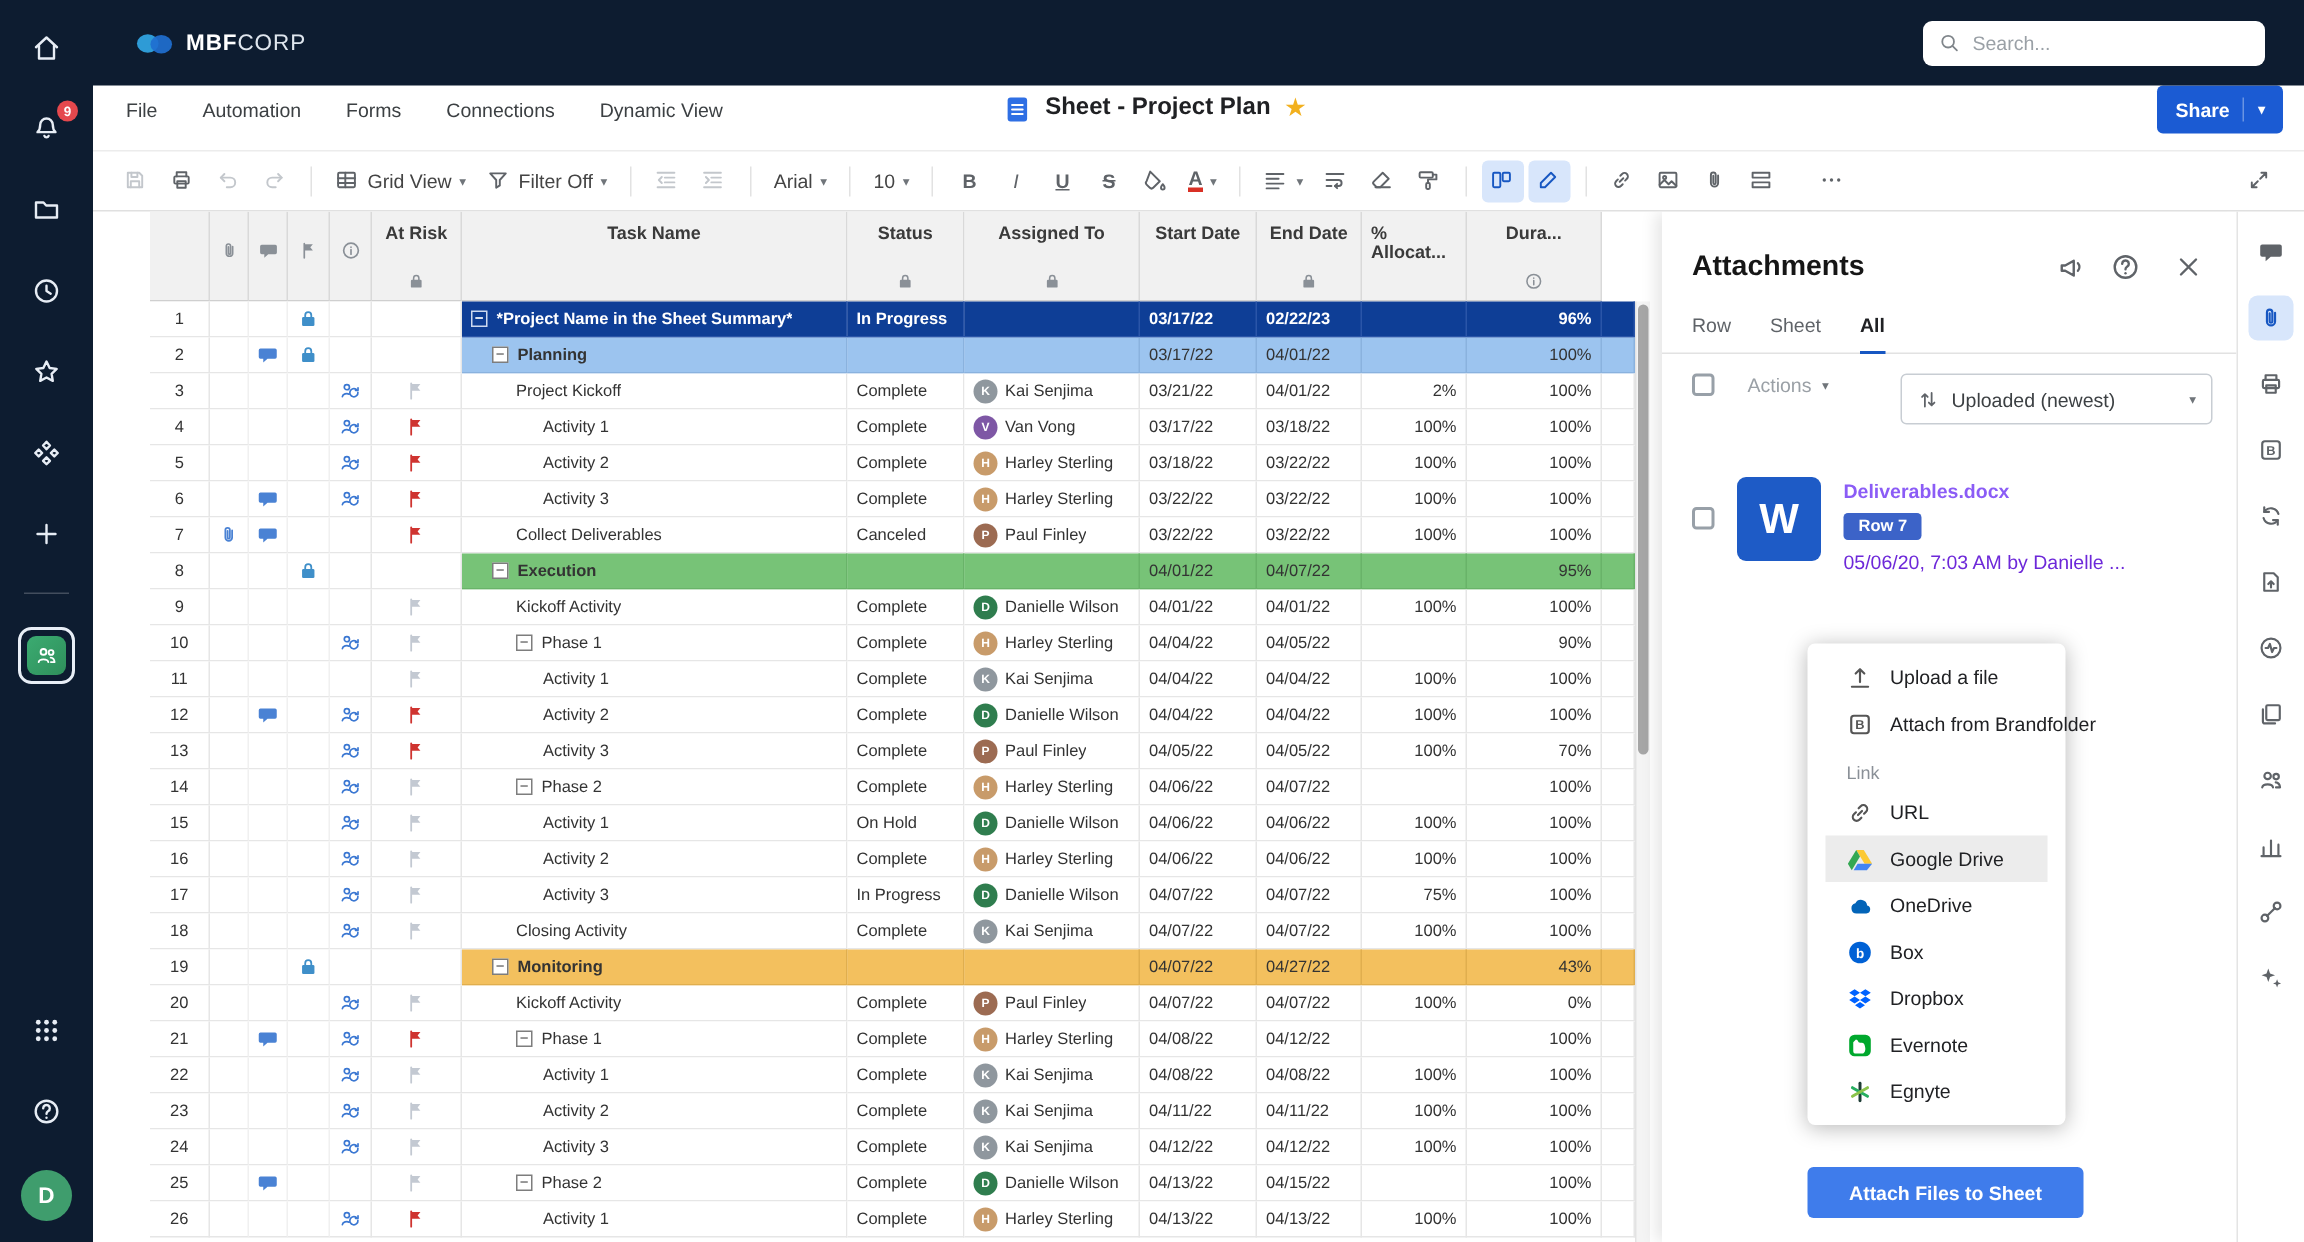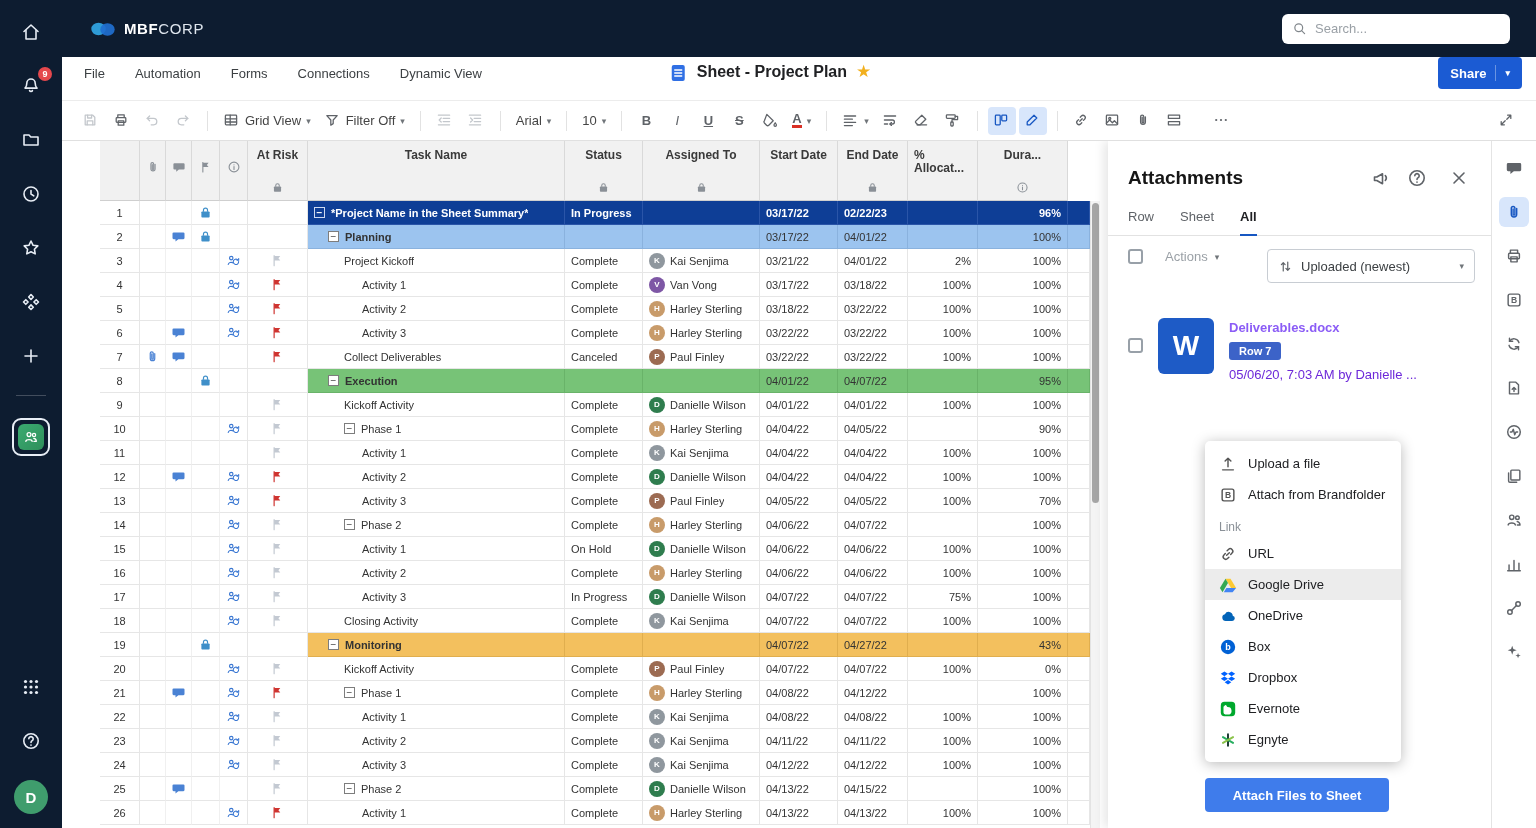--- a/index.html
+++ b/index.html
@@ -117,21 +117,21 @@
   .sortbox .chev{margin-left:auto}
   .p-file{display:flex;padding:22px 20px 0;gap:15px}
   .p-file .cb{margin-top:20px}
   .wicon{width:56px;height:56px;border-radius:6px;background:#1e5bc6;color:#fff;display:flex;align-items:center;justify-content:center;font-size:28px;font-weight:bold;flex:none}
   .finfo{display:flex;flex-direction:column;gap:7px;padding-top:2px}
   .fname{font-size:13px;font-weight:bold;color:#8b5cf6}
   .rowbadge{display:inline-block;background:#3c63c8;color:#fff;font-size:11px;font-weight:bold;padding:3px 10px;border-radius:3px;width:max-content}
   .fmeta{font-size:13px;color:#6d28d9}
   .attachbtn{position:absolute;left:97px;top:637px;width:184px;height:34px;background:#3f7ceb;color:#fff;border:none;border-radius:4px;font-size:13px;font-weight:bold;font-family:"Liberation Sans",sans-serif;display:flex;align-items:center;justify-content:center}
   
-  .amenu{position:absolute;left:97px;top:300px;width:196px;background:#fff;border-radius:5px;box-shadow:0 2px 14px rgba(0,0,0,.28);padding:7px 0;z-index:50}
+  .amenu{position:absolute;left:97px;top:288px;width:172px;background:#fff;border-radius:5px;box-shadow:0 2px 14px rgba(0,0,0,.28);padding:7px 12px;z-index:50}
   .mi{height:31px;display:flex;align-items:center;gap:11px;padding:0 14px;font-size:13px;color:#202124;white-space:nowrap}
   .mi.hl{background:#ececec}
   .mic{width:18px;height:18px;color:#555}
   .msec{font-size:12px;color:#8a9097;padding:10px 14px 4px}
 
   
   .rrail{position:absolute;left:1491px;top:141px;width:45px;height:687px;background:#fff;border-left:1px solid #e4e4e4;z-index:22;display:flex;flex-direction:column;align-items:center;padding-top:12px;gap:14px}
   .rbtn{width:30px;height:30px;display:flex;align-items:center;justify-content:center;color:#5f6368;border-radius:6px}
   .rbtn svg{width:18px;height:18px}
   .rbtn.active{background:#d8e6fb;color:#1757c2}

